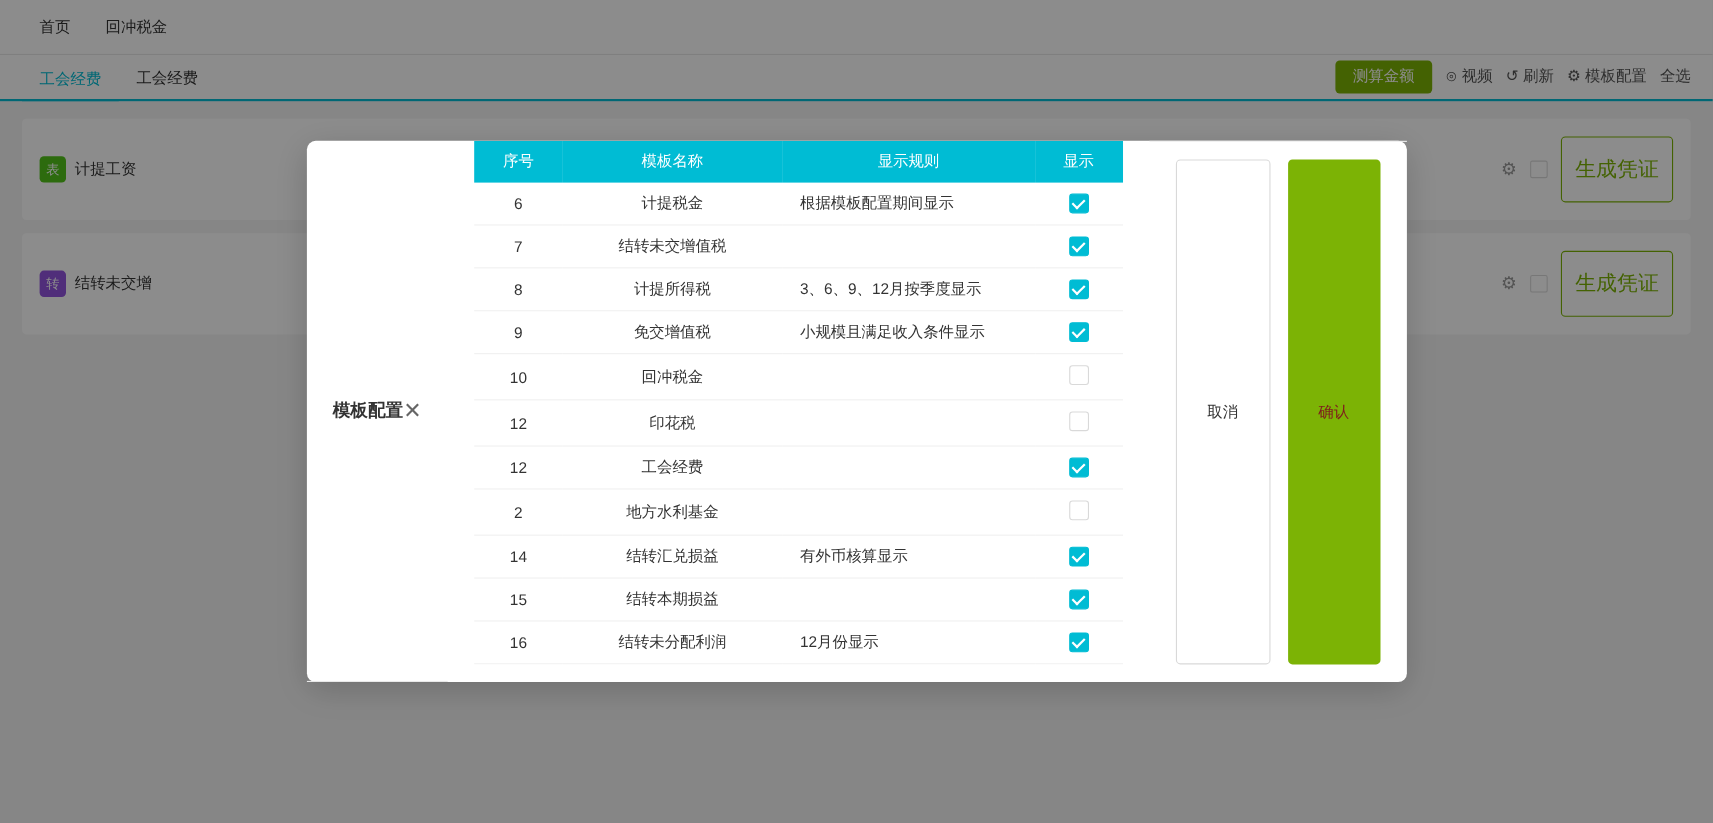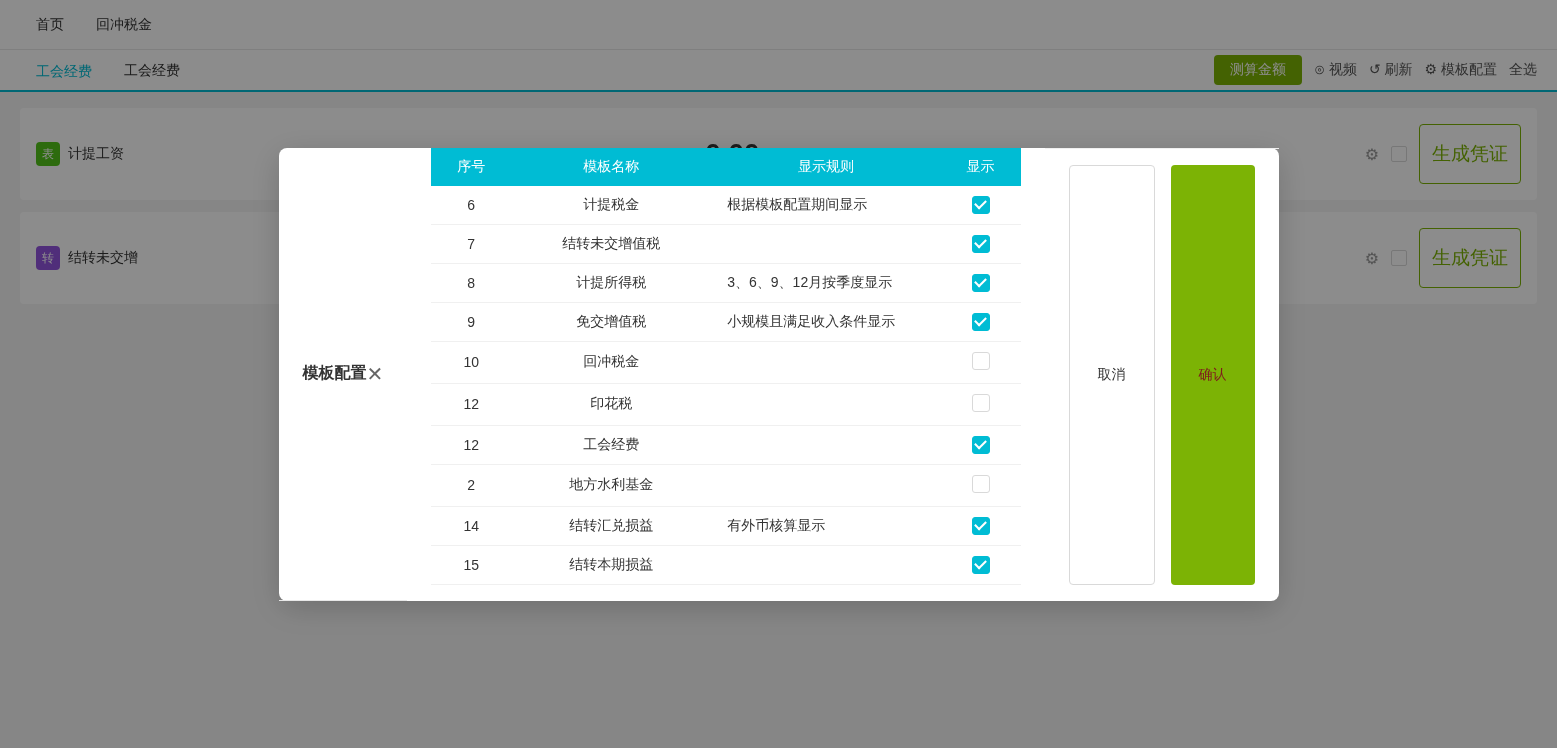--- a/index.html
+++ b/index.html
@@ -430,20 +430,26 @@
                   <td>结转汇兑损益</td>
                   <td>有外币核算显示</td>
                   <td style="text-align: center;"><div class="custom-checkbox checked"></div></td>
                 </tr>
                 <tr>
                   <td>15</td>
                   <td>结转本期损益</td>
                   <td></td>
                   <td style="text-align: center;"><div class="custom-checkbox checked"></div></td>
                 </tr>
+                <tr>
+                  <td>16</td>
+                  <td>结转未分配利润</td>
+                  <td>12月份显示</td>
+                  <td style="text-align: center;"><div class="custom-checkbox checked"></div></td>
+                </tr>
               </tbody>
           </table>
         </div>
       </div>
 
       <div class="modal-footer">
         <button class="btn-cancel">取消</button>
         <button class="btn-confirm">确认</button>
       </div>
     </div>

